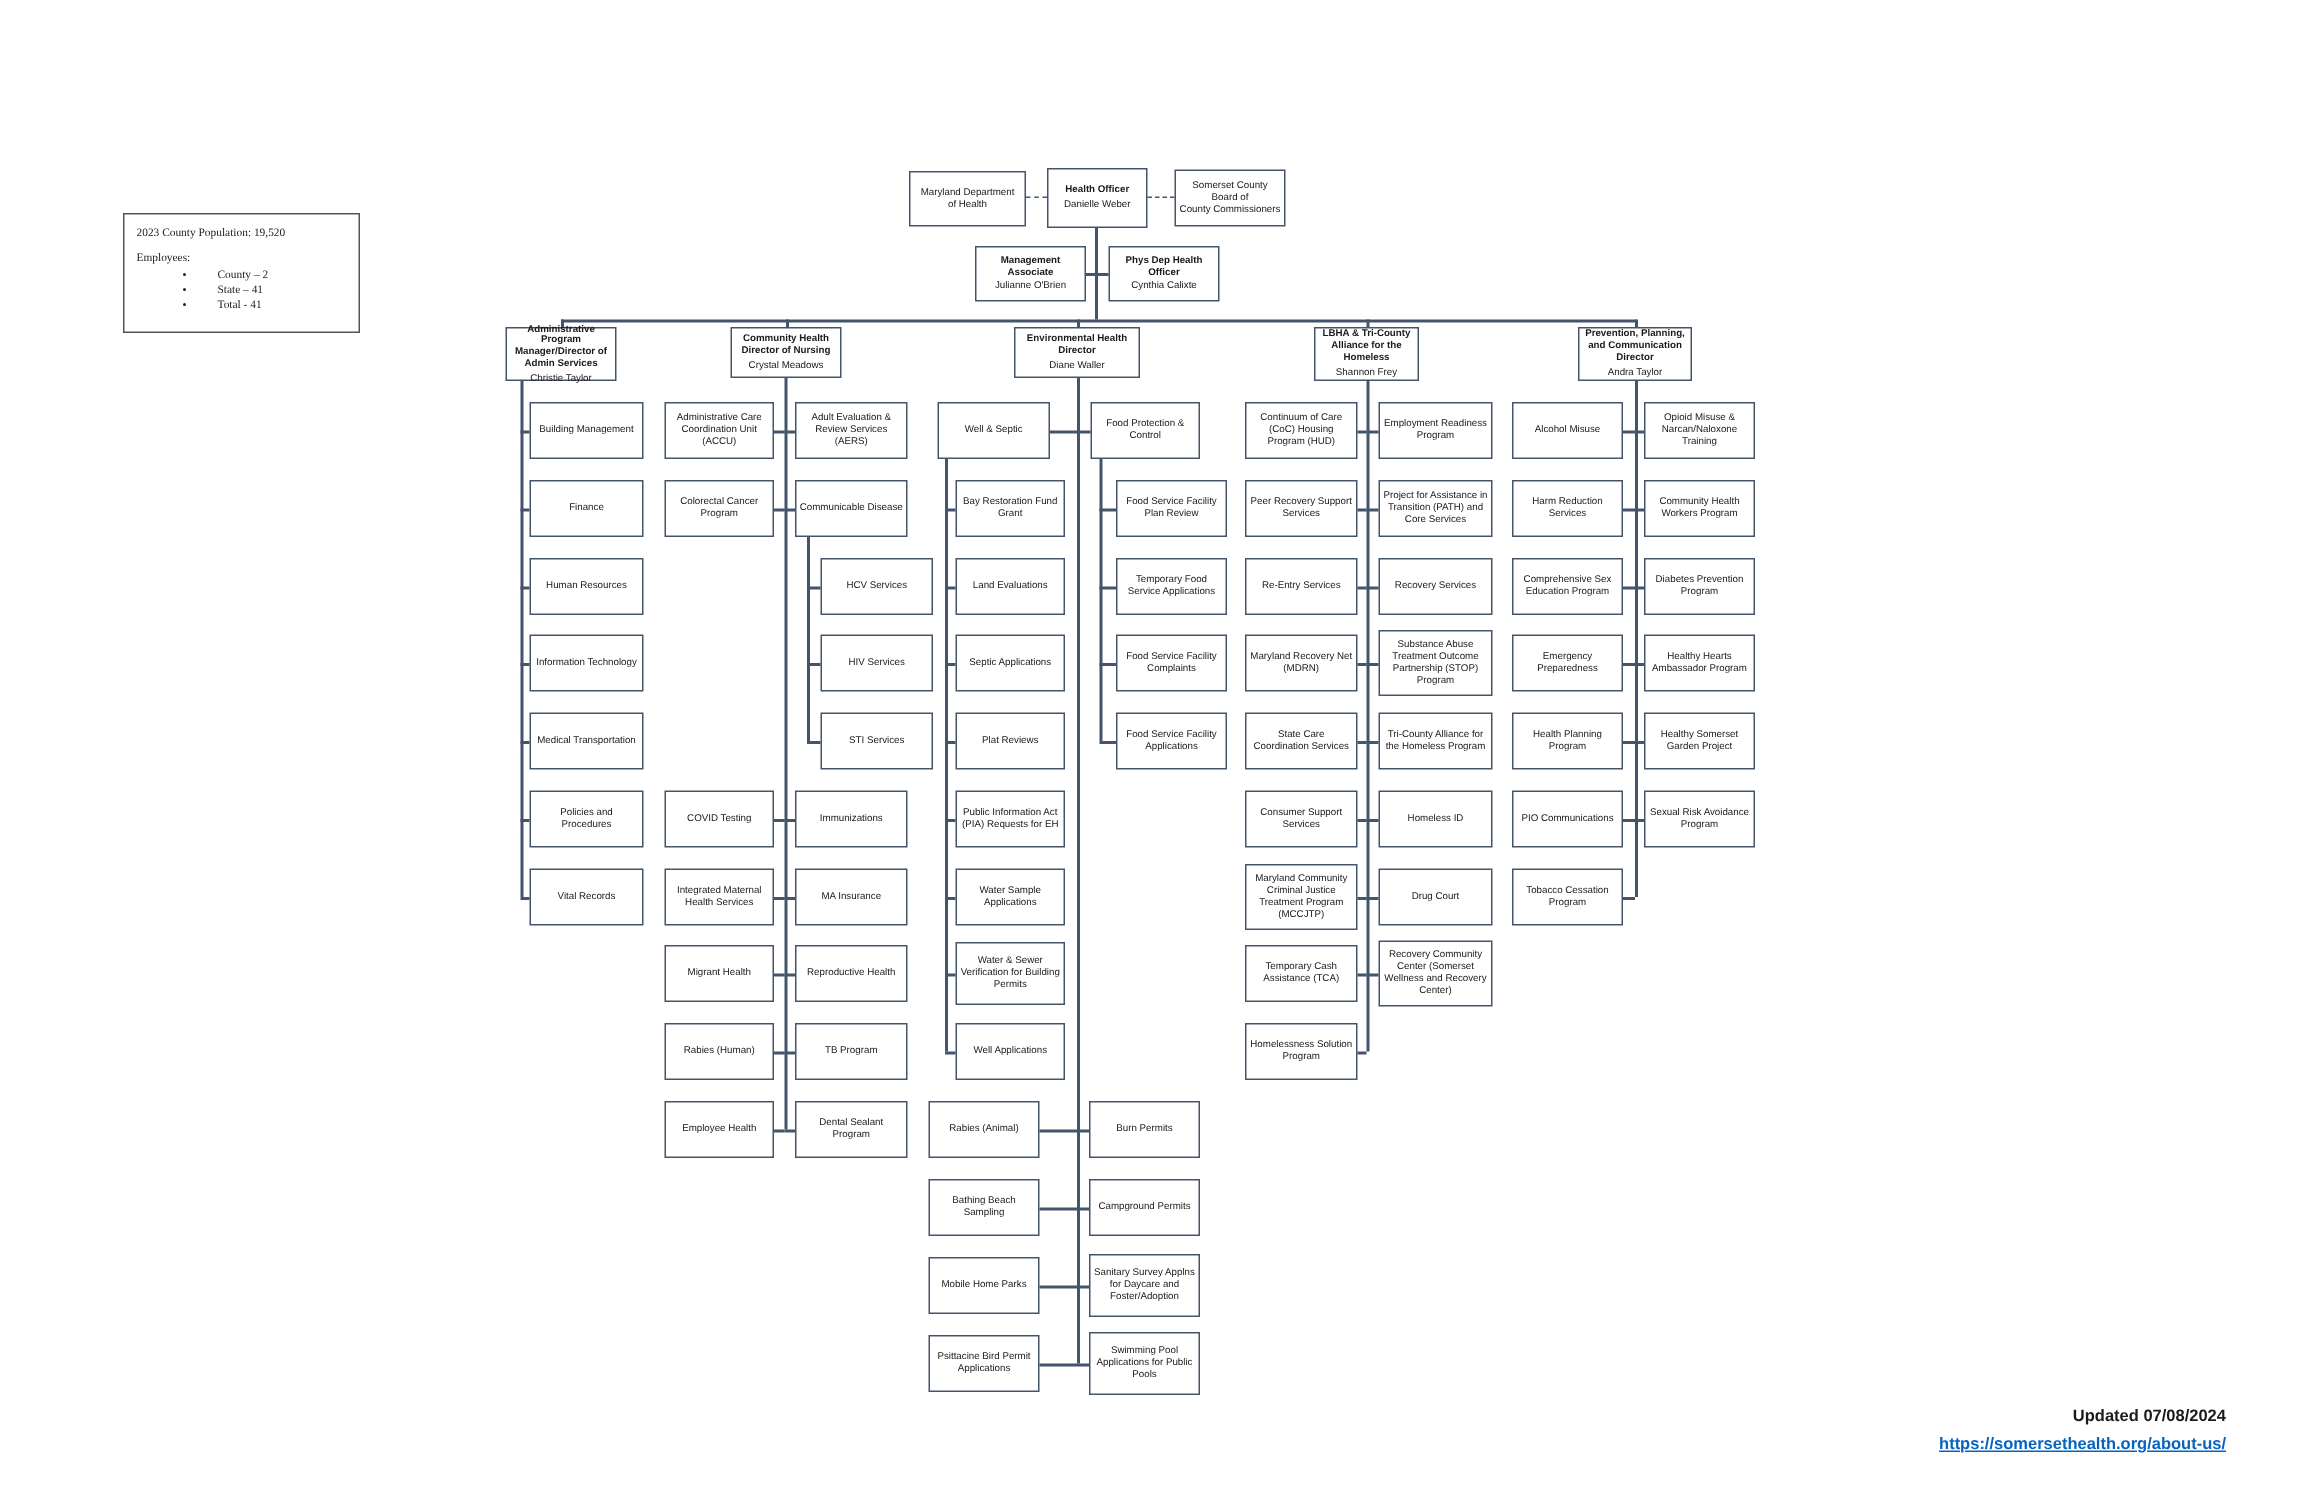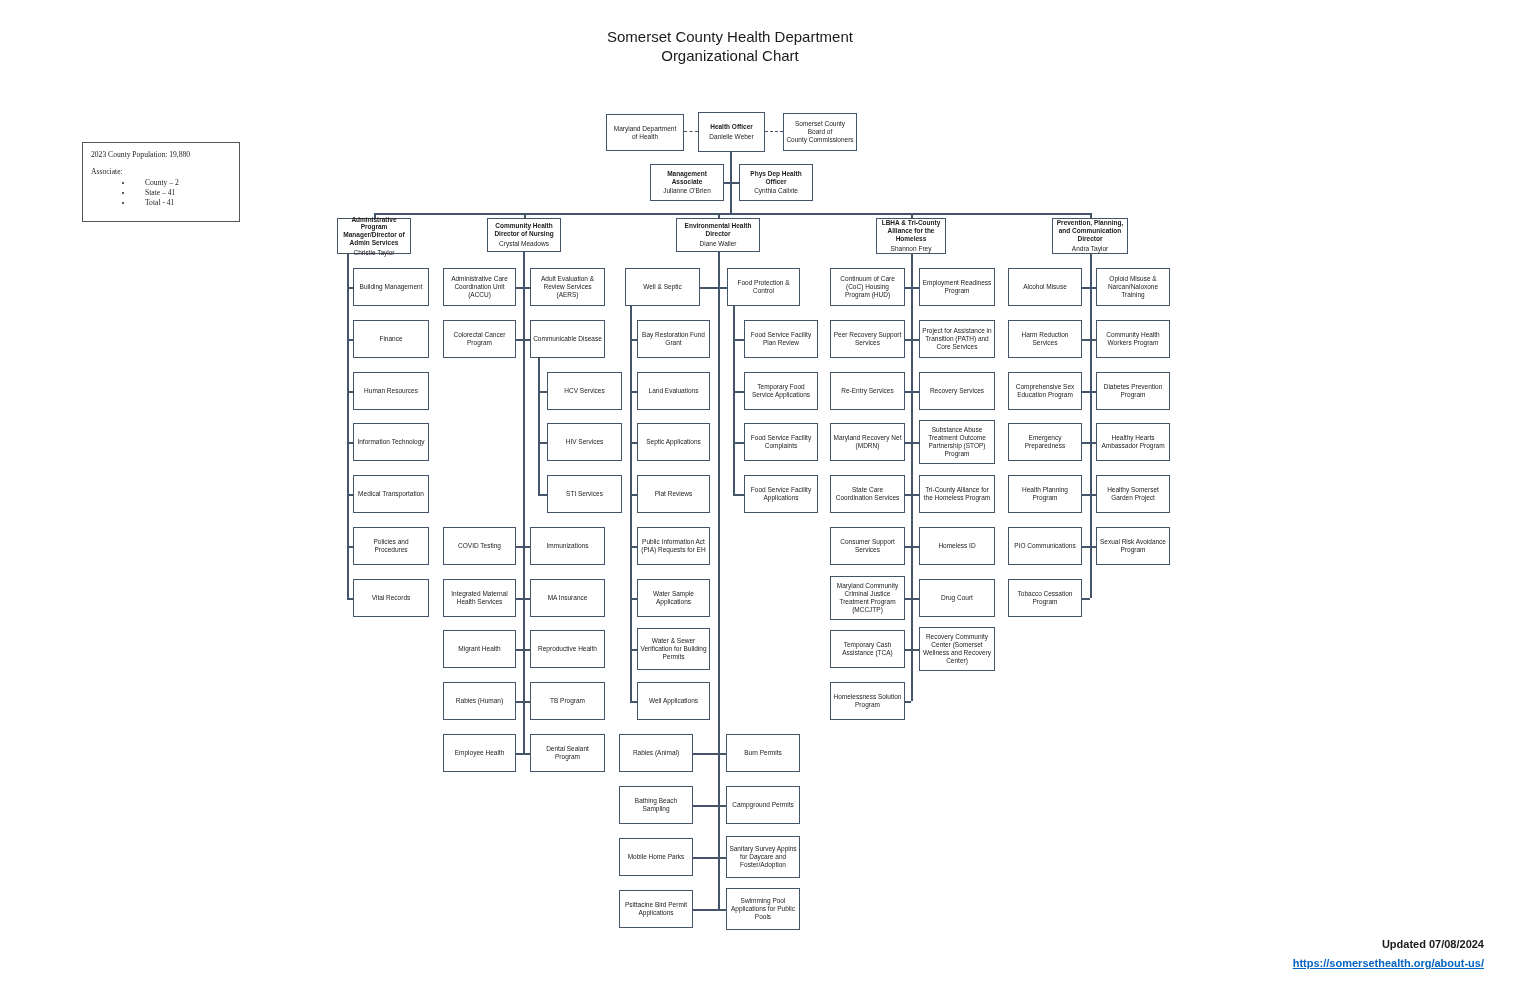--- a/index.html
+++ b/index.html
@@ -43,33 +43,29 @@
   .footer .updated{font-size:11px;font-weight:600;color:#1a1a1a;}
   .footer a{font-size:11px;font-weight:bold;color:#0563C1;text-decoration:underline;}
 </style>
 </head>
 <body>
 
 <div id="page">
 
 
   <div class="info-box">
-    <div>2023 County Population: 19,880</div>
-    <div class="emp">Associate:</div>
+    <div>2023 County Population: 19,520</div>
+    <div class="emp">Employees:</div>
     <ul id="employee-list">
         <li>County – 2</li>
         <li>State – 41</li>
         <li>Total - 41</li>
       </ul>
   </div>
 
-  <div class="main-title">
-    <div>Somerset County Health Department</div>
-    <div>Organizational Chart</div>
-  </div>
 
   <div id="org-chart">
       <div class="node" style="left: 606px; top: 114px; width: 78px; height: 37px;">
         <div class="nl">Maryland Department
 of Health</div>
       </div>
       <div class="node" style="left: 698px; top: 112px; width: 67px; height: 40px;">
         <div class="nt">Health Officer</div>
         <div class="np">Danielle Weber</div>
       </div>

